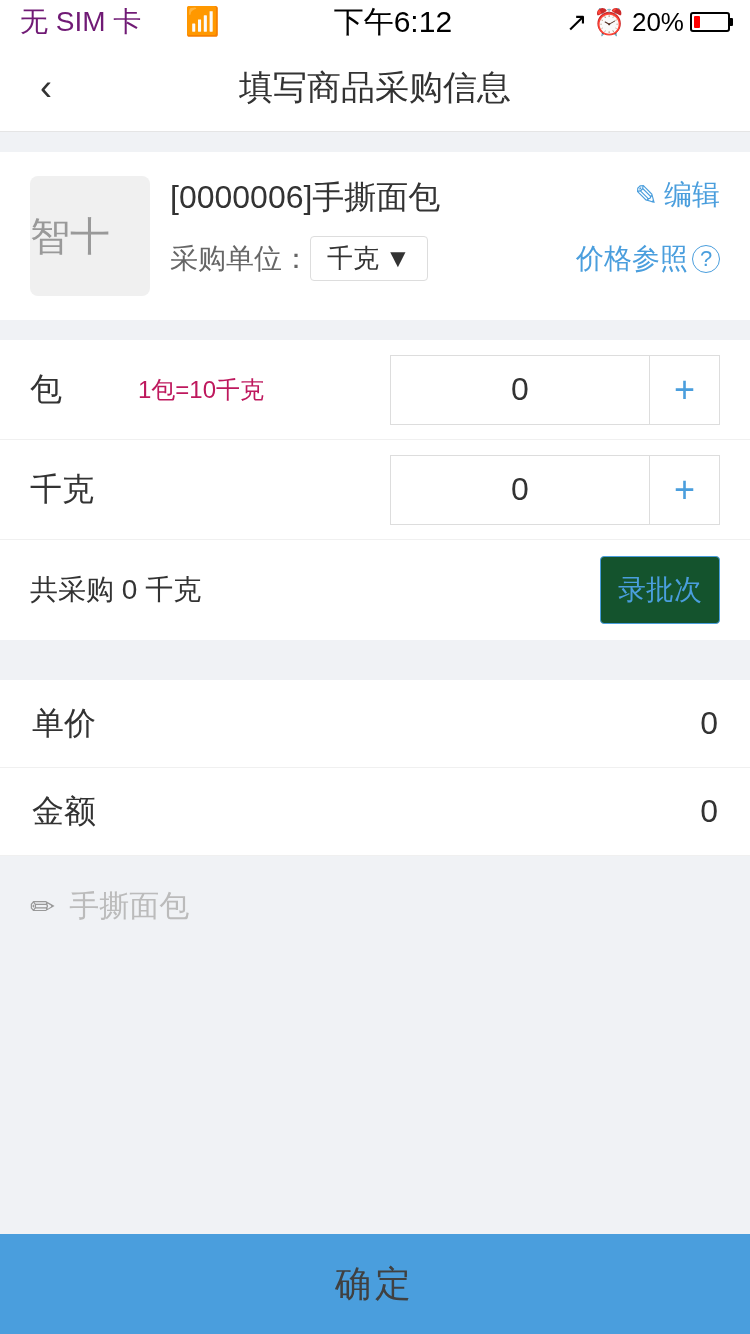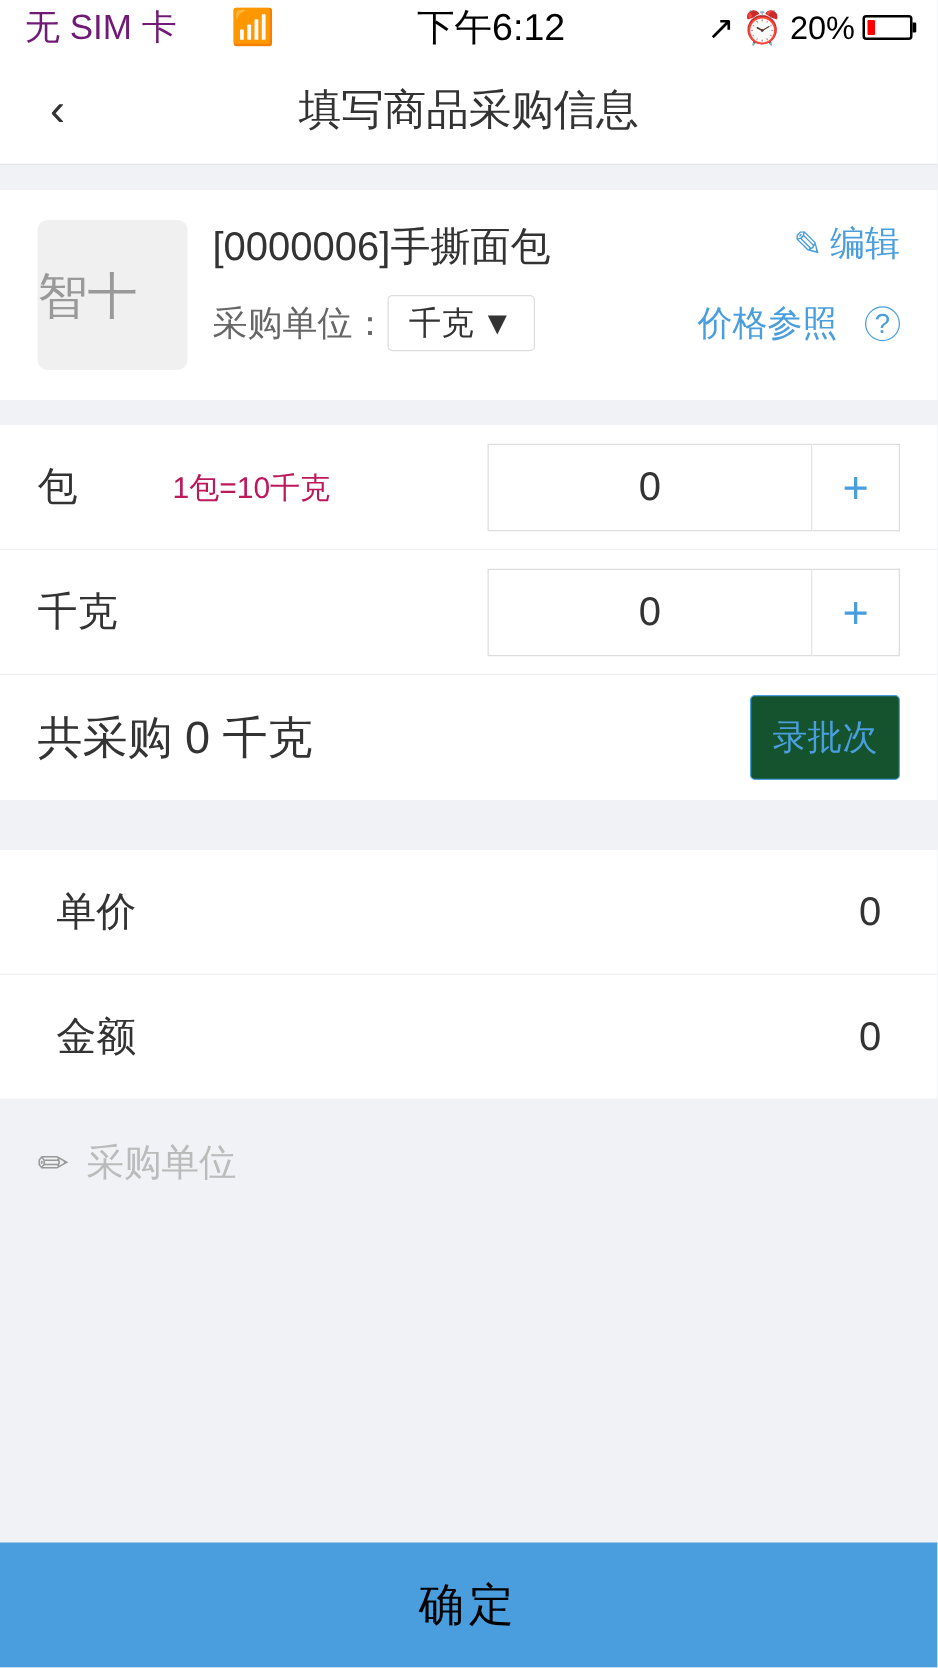--- a/index.html
+++ b/index.html
@@ -161,21 +161,21 @@
       background: #fff;
       display: inline-flex;
       align-items: center;
       gap: 6px;
     }
     .price-ref {
       color: #4a9edd;
       font-size: 28px;
       display: flex;
       align-items: center;
-      gap: 22px;
+      gap: 4px;
     }
 
     
     .section-divider {
       height: 20px;
       background: #f0f2f5;
     }
 
     
     .input-section {
@@ -229,21 +229,21 @@
 
     
     .summary-row {
       display: flex;
       align-items: center;
       padding: 0 30px;
       height: 100px;
       background: #fff;
     }
     .summary-text {
-      font-size: 36px;
+      font-size: 28px;
       color: #333;
     }
     .batch-btn {
       margin-left: auto;
       border: 1px solid #4a9edd;
       color: #4a9edd;
       font-size: 28px;
       padding: 14px 17px;
       border-radius: 4px;
       background: #14532d;
@@ -251,22 +251,22 @@
     }
 
     
     .info-section {
       background: #fff;
       margin-top: 20px;
     }
     .info-row {
       display: flex;
       align-items: center;
-      padding: 0 45px;
-      height: 100px;
+      padding: 0 32px;
+      height: 88px;
       border-bottom: 1px solid #f0f0f0;
     }
     .info-row-label {
       font-size: 32px;
       color: #333;
     }
     .info-row-value {
       margin-left: auto;
       font-size: 32px;
       color: #333;
@@ -295,21 +295,21 @@
     .content-area {
       flex: 1;
       background: #f0f2f5;
     }
 
     
     .confirm-btn {
       width: 100%;
       height: 100px;
       background: #4a9edd;
-      color: #000000;
+      color: #404040;
       font-size: 36px;
       border: none;
       cursor: pointer;
       letter-spacing: 4px;
       margin-top: auto;
     }
   </style>
 </head>
 <body>
 
@@ -399,18 +399,18 @@
     <span class="info-row-value">0</span>
   </div>
   <div class="info-row">
     <span class="info-row-label">金额</span>
     <span class="info-row-value">0</span>
   </div>
 </div>
 
 <div class="note-section">
   <span class="note-icon">✏</span>
-  <span class="note-placeholder">采购单位</span>
+  <span class="note-placeholder">手撕面包</span>
 </div>
 
 <div class="content-area"></div>
 
 <button class="confirm-btn">确定</button>
 
 </body></html>

